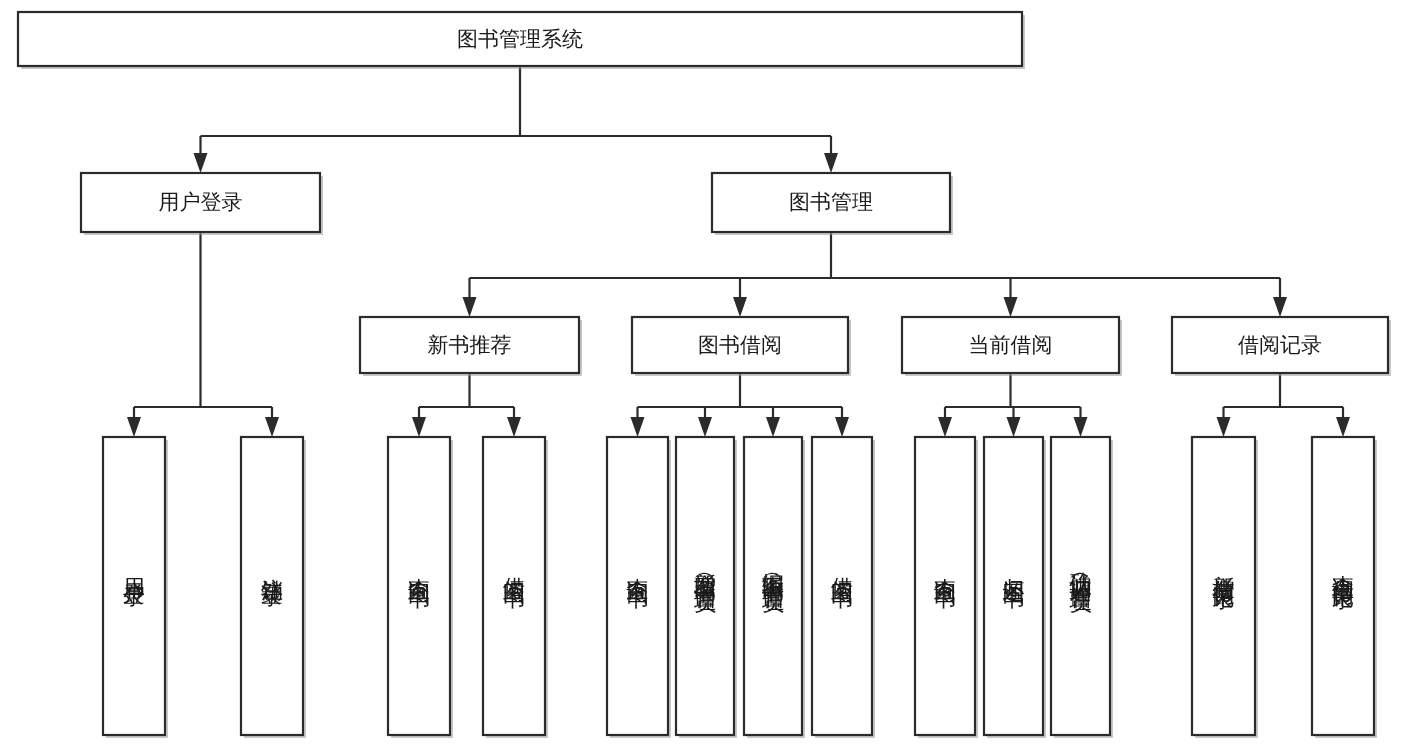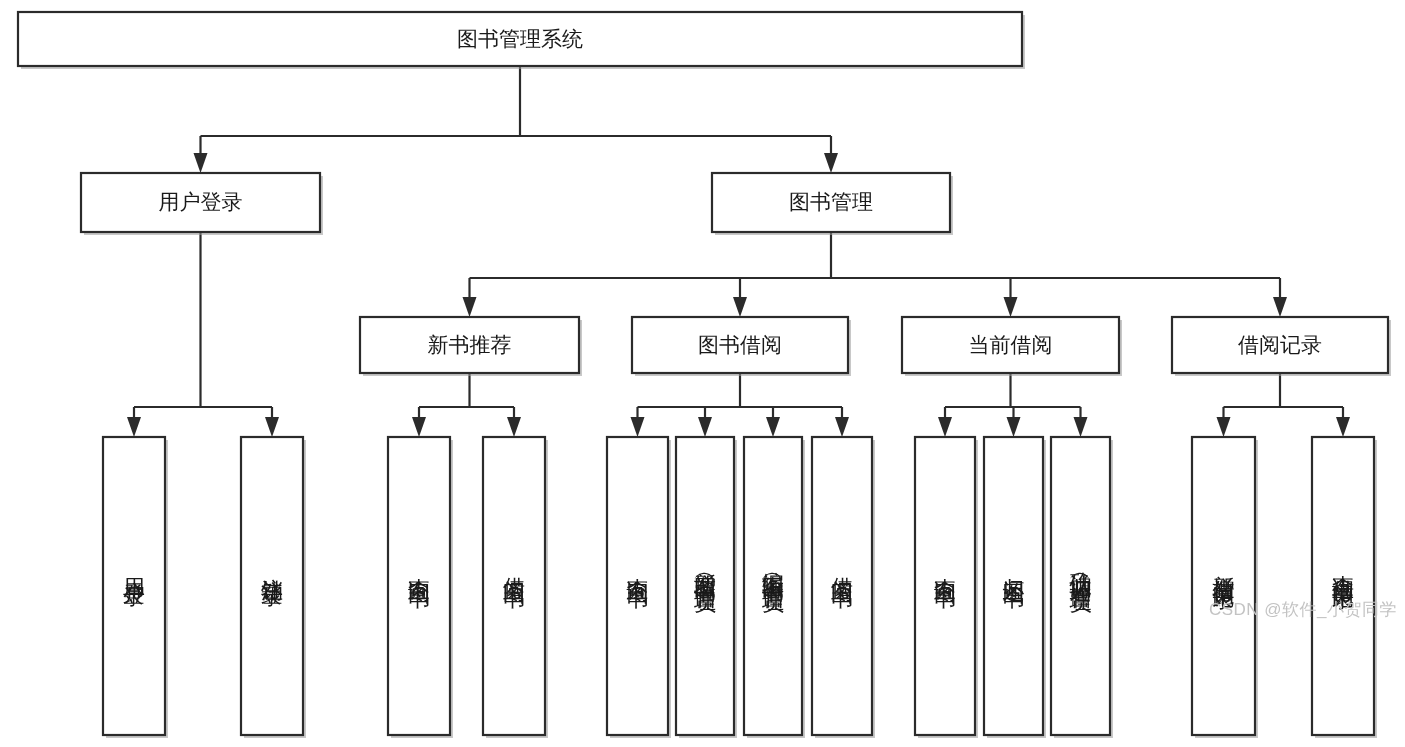--- a/index.html
+++ b/index.html
@@ -229,15 +229,14 @@
         <span class="leaf-label-v">确认归还（管理员）</span>
       </div>
       <div class="leaf-label-wrap" style="left: 1192px; top: 445px; width: 63px; height: 170px; padding-top: 112px;">
         <span class="leaf-label-v">新增借阅记录</span>
       </div>
       <div class="leaf-label-wrap" style="left: 1312px; top: 445px; width: 62px; height: 170px; padding-top: 112px;">
         <span class="leaf-label-v">查询借阅记录</span>
       </div>
     </div>
 
-  <div class="watermark">CSDN @软件_小贺同学</div>
 
 </div>
 
 </body></html>

